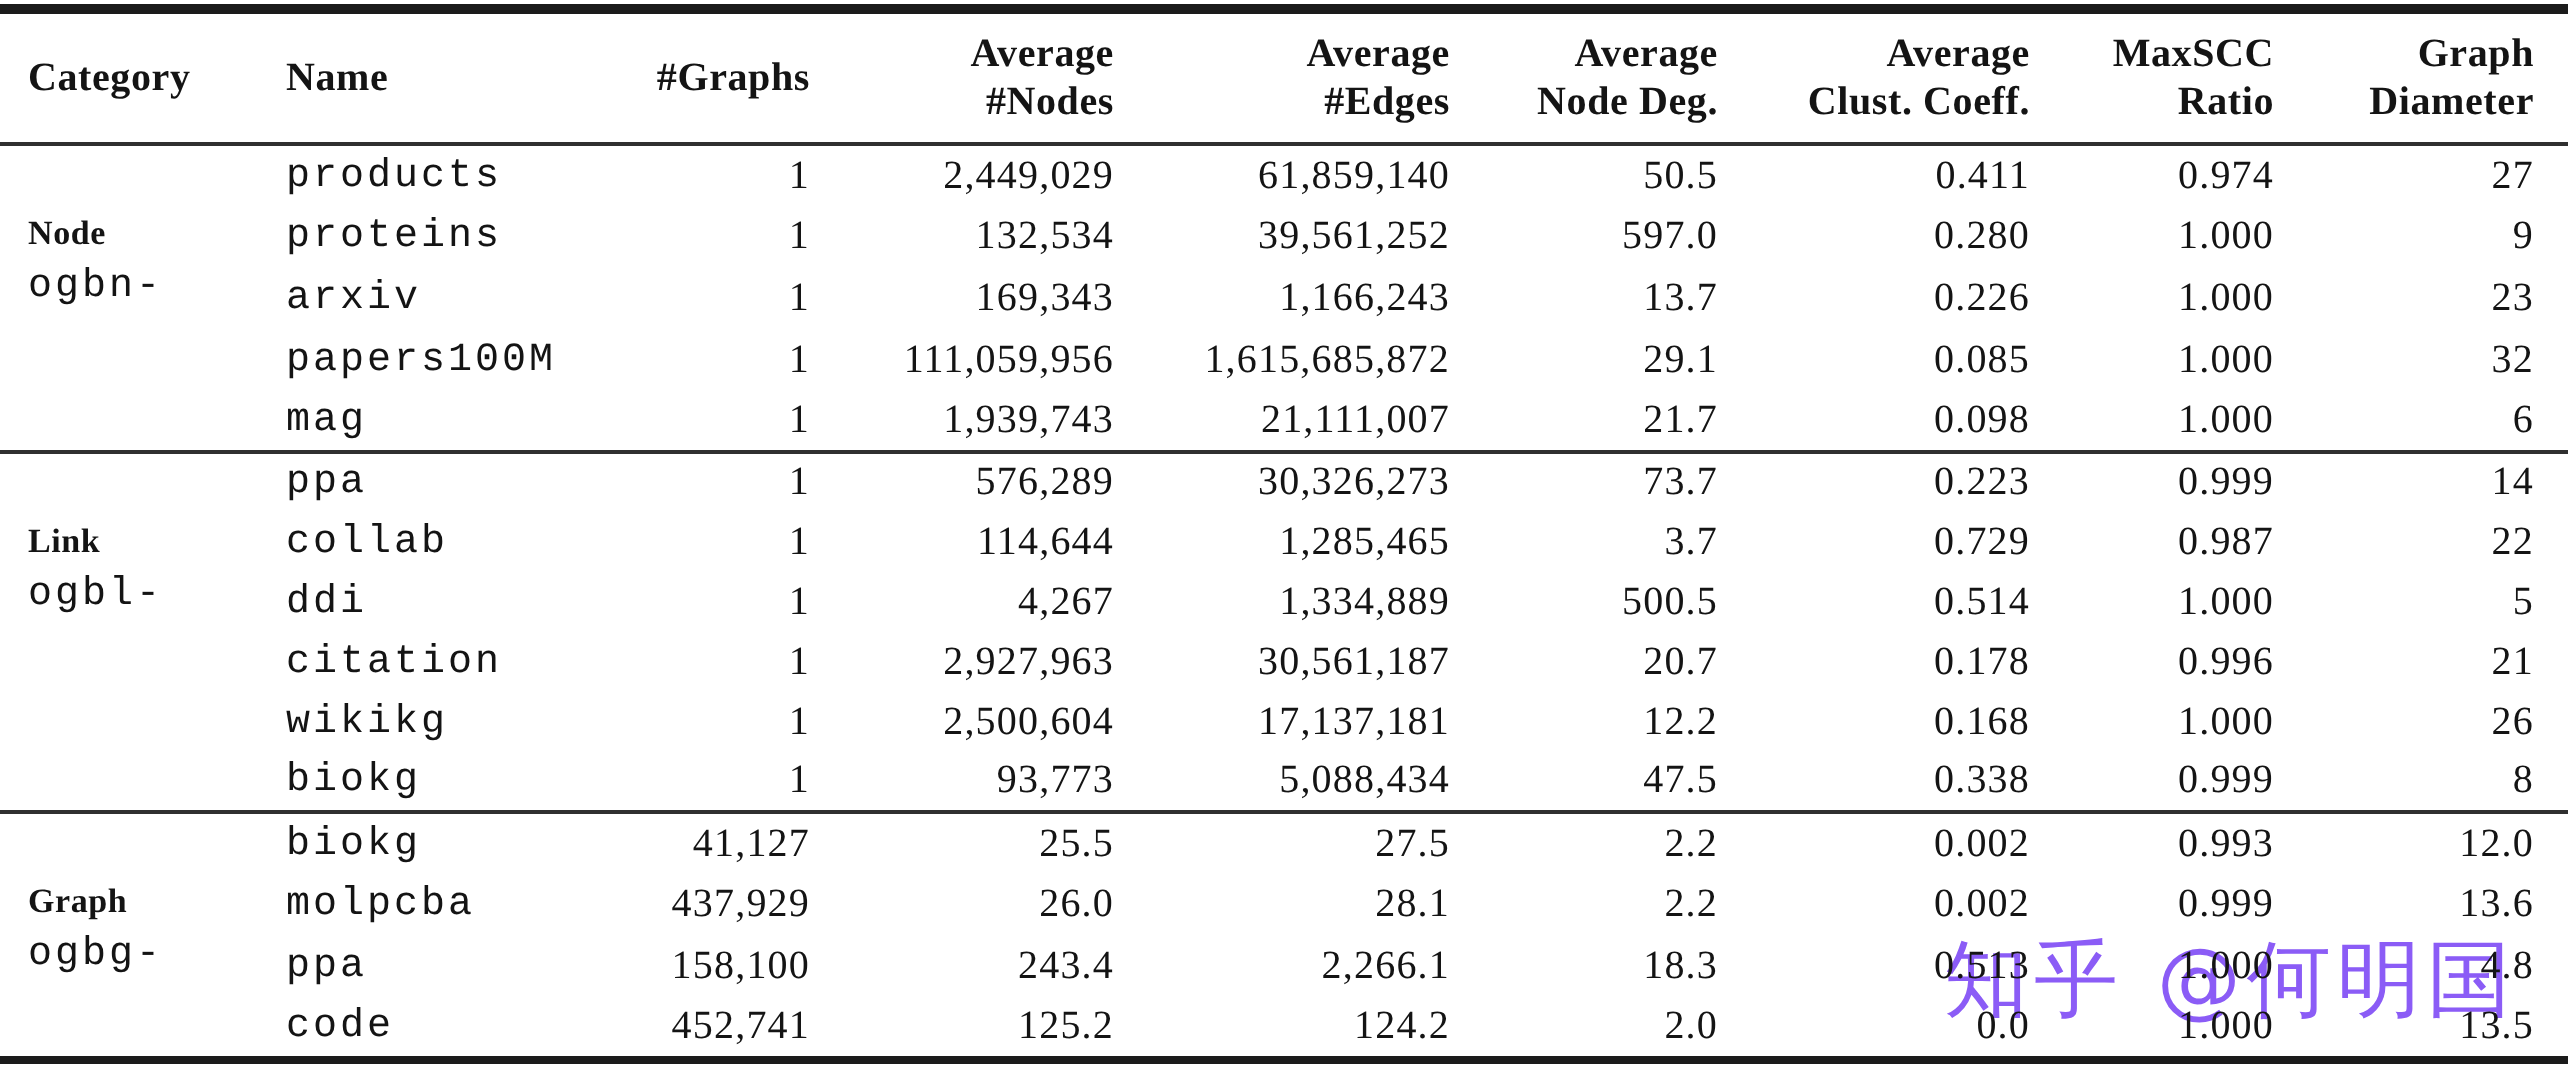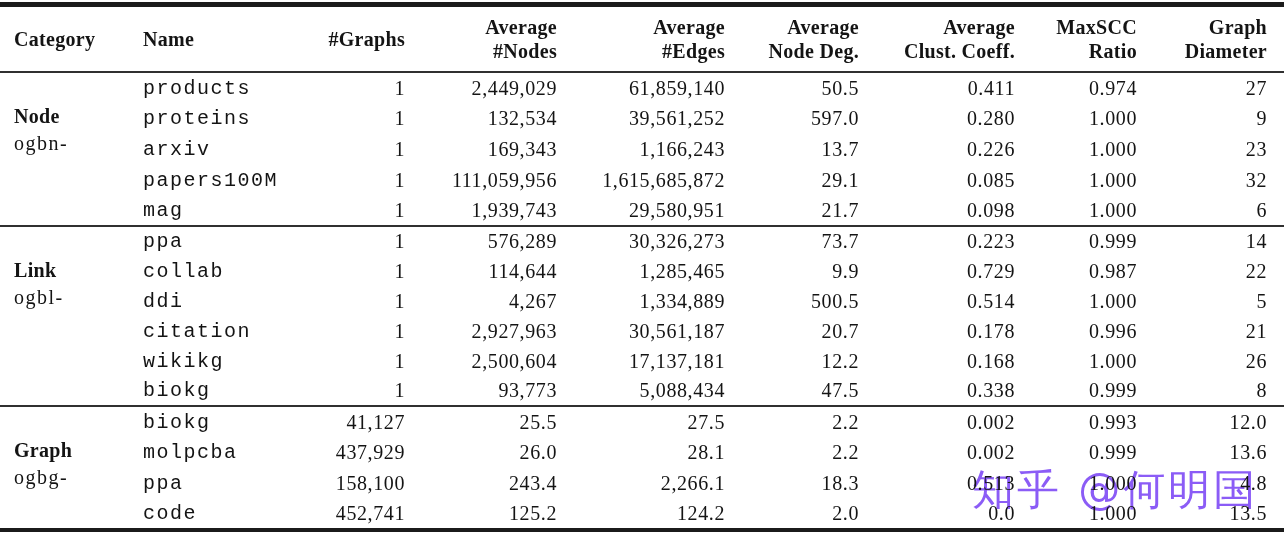--- a/index.html
+++ b/index.html
@@ -40,23 +40,23 @@
   td.num{text-align:right;white-space:nowrap;}
   td.name{
     font-family:"Liberation Mono","DejaVu Sans Mono",monospace;
     font-size:20px;letter-spacing:1.5px;text-align:left;
     padding-left:14px;white-space:nowrap;
   }
   td.cat{
     vertical-align:top;text-align:left;
     padding:30px 0 0 14px;white-space:nowrap;
   }
-  .cat-label{font-weight:bold;font-size:20px;line-height:27px;letter-spacing:0.3px;}
+  .cat-label{font-weight:bold;font-size:17px;line-height:27px;letter-spacing:0.3px;}
   .cat-prefix{
-    font-family:Liberation Serif, serif;
+    font-family:Liberation Mono, monospace;
     font-size:20px;line-height:27px;letter-spacing:1.5px;font-weight:normal;
   }
 </style>
 </head>
 <body>
 
 <div class="watermark">知乎 @何明国</div>
 
 <table>
   <colgroup>
@@ -151,21 +151,21 @@
       <td class="num">1,615,685,872</td>
       <td class="num">29.1</td>
       <td class="num">0.085</td>
       <td class="num">1.000</td>
       <td class="num pad-r">32</td>
     </tr>
     <tr class="h30">
       <td class="name">mag</td>
       <td class="num">1</td>
       <td class="num">1,939,743</td>
-      <td class="num">29,580,951</td>
+      <td class="num">21,111,007</td>
       <td class="num">21.7</td>
       <td class="num">0.098</td>
       <td class="num">1.000</td>
       <td class="num pad-r">6</td>
     </tr>
   </tbody>
 
   <tbody class="section">
     <tr class="h30">
       <td class="cat" rowspan="6">
@@ -179,21 +179,21 @@
       <td class="num">73.7</td>
       <td class="num">0.223</td>
       <td class="num">0.999</td>
       <td class="num pad-r">14</td>
     </tr>
     <tr class="h30">
       <td class="name">collab</td>
       <td class="num">1</td>
       <td class="num">114,644</td>
       <td class="num">1,285,465</td>
-      <td class="num">9.9</td>
+      <td class="num">3.7</td>
       <td class="num">0.729</td>
       <td class="num">0.987</td>
       <td class="num pad-r">22</td>
     </tr>
     <tr class="h30">
       <td class="name">ddi</td>
       <td class="num">1</td>
       <td class="num">4,267</td>
       <td class="num">1,334,889</td>
       <td class="num">500.5</td>

